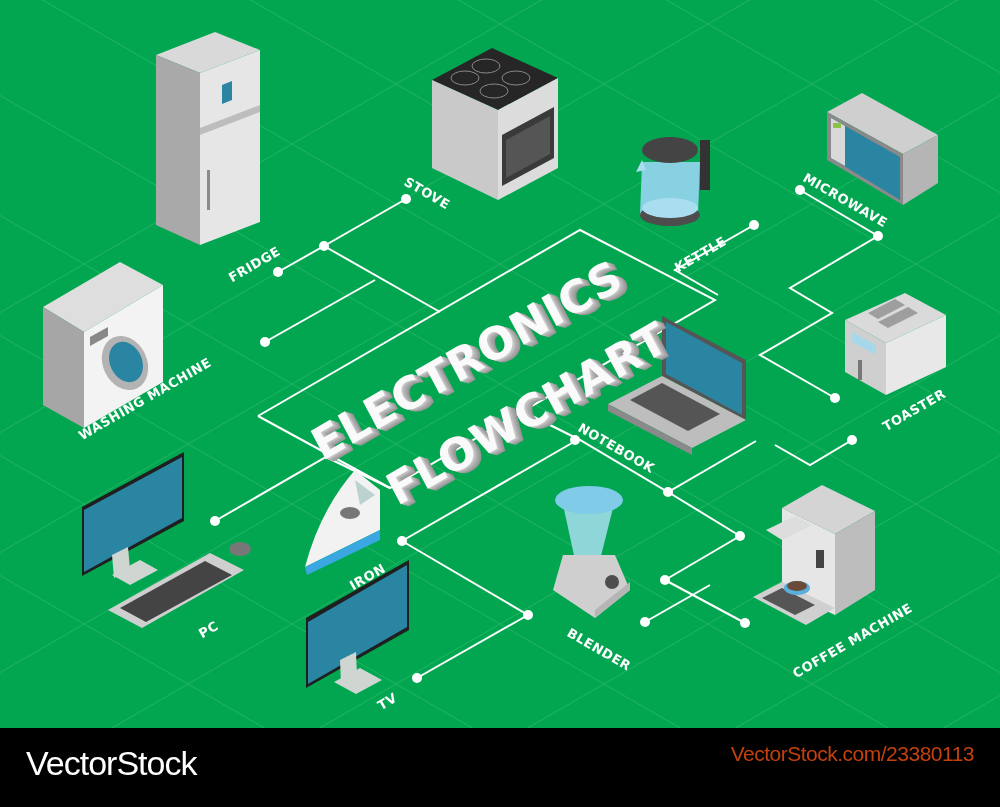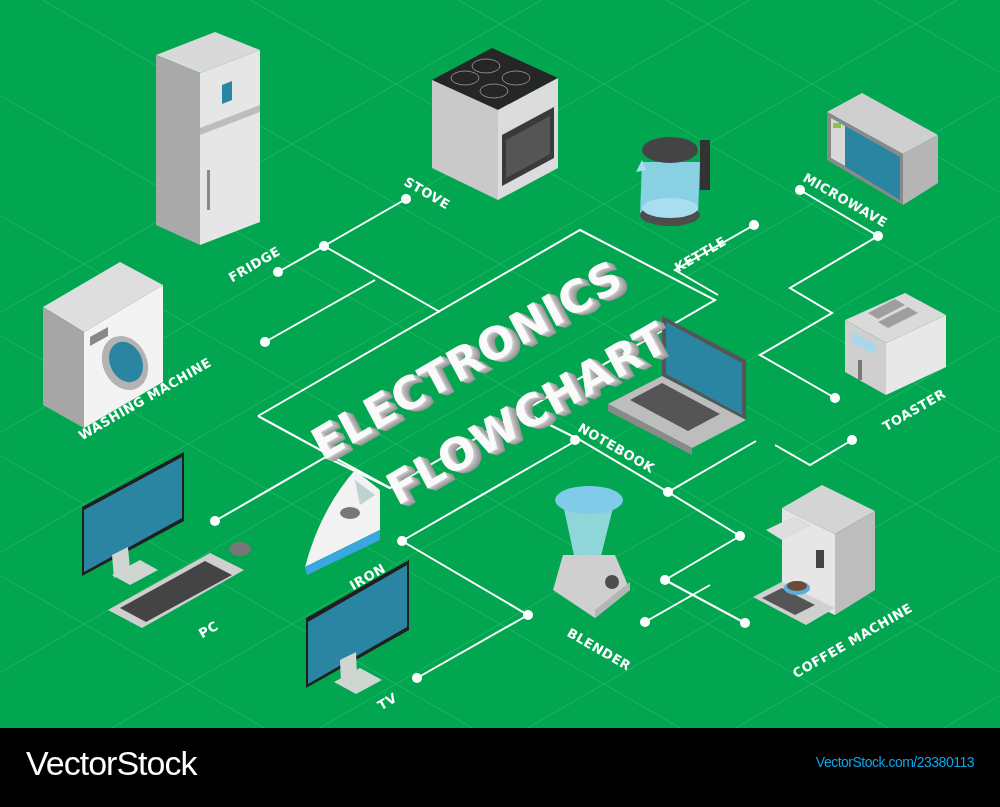--- a/index.html
+++ b/index.html
@@ -6,21 +6,21 @@
   body{width:1000px;height:807px;overflow:hidden;position:relative;font-family:"DejaVu Sans",sans-serif;}
   #scene{position:absolute;left:0;top:0;width:1000px;height:728px;background:#02a651;overflow:hidden;}
   #scene svg{position:absolute;left:0;top:0;}
   .lbl{position:absolute;color:#fff;font-weight:bold;font-size:13px;letter-spacing:0.5px;white-space:nowrap;transform-origin:0 0;font-family:"DejaVu Sans",sans-serif;}
   .lbl.up{transform:rotate(-30deg);}
   .lbl.down{transform:rotate(30deg);}
   .title{position:absolute;color:#fafafa;font-weight:bold;font-size:44px;letter-spacing:1px;white-space:nowrap;transform-origin:0 0;transform:rotate(-30deg) skewX(-2deg);font-family:"DejaVu Sans",sans-serif;
     text-shadow:1px 1px 0 #c9c9c9,2px 2px 0 #bdbdbd,3px 3px 0 #b0b0b0,4px 4px 0 #a8a8a8,5px 5px 0 #9e9e9e,6px 6px 0 #959595;}
   #footer{position:absolute;left:0;top:728px;width:1000px;height:79px;background:#000;}
   #footer .brand{position:absolute;left:26px;top:16px;color:#fff;font-size:34px;font-family:"Liberation Sans",sans-serif;letter-spacing:-1px;}
-  #footer .ref{position:absolute;right:26px;top:26px;color:#0ea5e9;font-size:14px;font-family:"Liberation Sans",sans-serif;letter-spacing:-0.5px;}
+  #footer .ref{position:absolute;right:26px;top:14px;color:#c2410c;font-size:21px;font-family:"Liberation Sans",sans-serif;letter-spacing:-0.5px;}
 </style>
 </head>
 <body>
 
 <div id="scene">
 <svg width="1000" height="728" viewBox="0 0 1000 728">
 
   <g stroke="#2cb867" stroke-width="1" opacity="0.8">
     <line x1="-200" y1="100" x2="1200" y2="908"></line>
     <line x1="-200" y1="-20" x2="1200" y2="788"></line>

